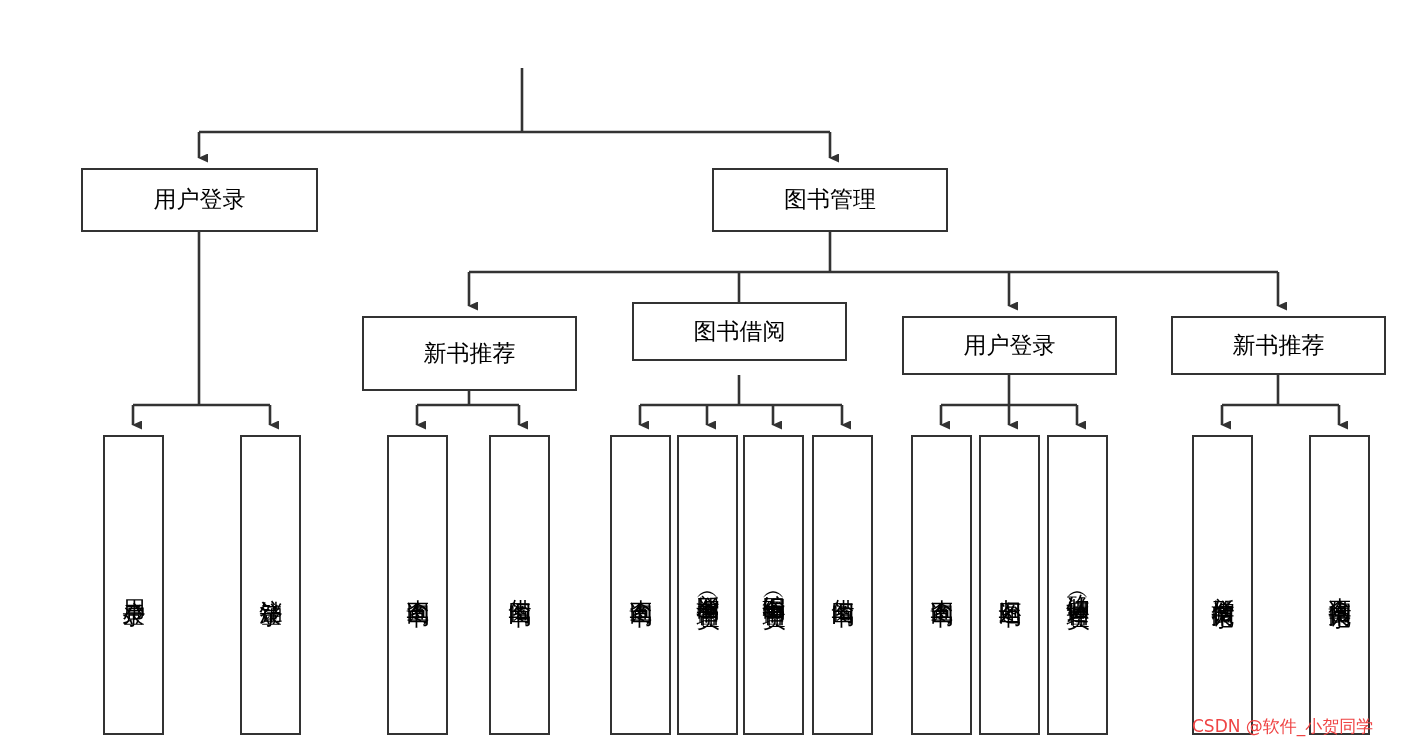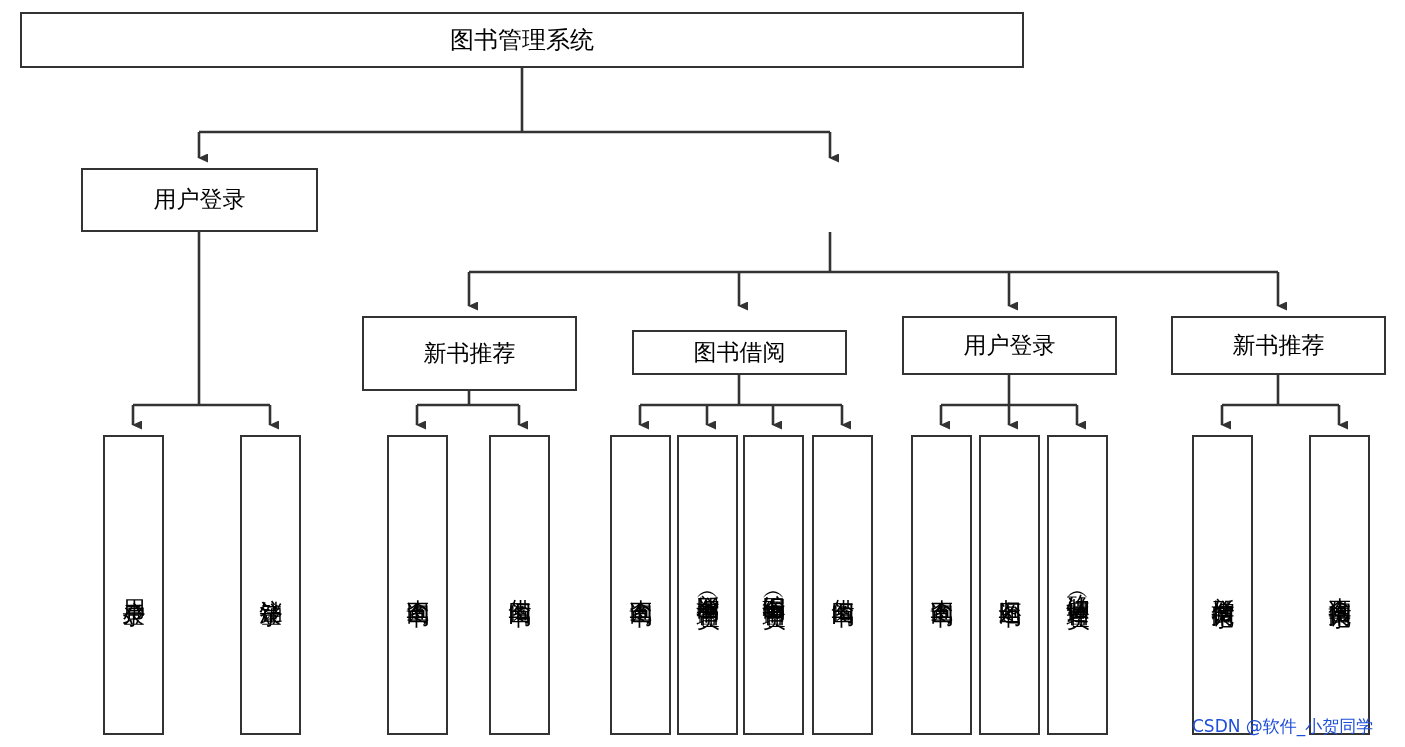--- a/index.html
+++ b/index.html
@@ -48,21 +48,21 @@
   }
   .node.vert .label {
     writing-mode: vertical-rl;
     text-orientation: upright;
     font-size: 23px;
     letter-spacing: 2px;
   }
   .node.root .label { font-size: 24px; }
   .watermark {
     position: absolute;
-    color: #1d4ed8;
+    color: #ef4444;
     font-size: 17px;
     white-space: nowrap;
     font-family: "DejaVu Sans", "Liberation Sans", sans-serif;
   }
 </style>
 </head>
 <body>
 
 <div id="canvas">
 
@@ -109,32 +109,32 @@
       <path d="M 1009,405 L 1009,425" marker-end="url(#arrow)"></path>
       <path d="M 1077,405 L 1077,425" marker-end="url(#arrow)"></path>
 
       <path d="M 1278,375 L 1278,405"></path>
       <path d="M 1222,405 L 1339,405"></path>
       <path d="M 1222,405 L 1222,425" marker-end="url(#arrow)"></path>
       <path d="M 1339,405 L 1339,425" marker-end="url(#arrow)"></path>
     </g>
   </svg>
 
-  <div class="node horiz root" style="left:20px; top:12px; width:1004px; height:56px;">
-    <span class="label">图书管理系统</span>
-  </div>
 
   <div class="node horiz" style="left:81px; top:168px; width:237px; height:64px;">
     <span class="label">用户登录</span>
+  </div>
+  <div class="node horiz" style="left:712px; top:168px; width:236px; height:64px;">
+    <span class="label">图书管理</span>
   </div>
 
   <div class="node horiz" style="left:362px; top:316px; width:215px; height:75px;">
     <span class="label">新书推荐</span>
   </div>
-  <div class="node horiz" style="left:632px; top:330px; width:215px; height:45px;">
+  <div class="node horiz" style="left:632px; top:302px; width:215px; height:59px;">
     <span class="label">图书借阅</span>
   </div>
   <div class="node horiz" style="left:902px; top:316px; width:215px; height:59px;">
     <span class="label">用户登录</span>
   </div>
   <div class="node horiz" style="left:1171px; top:316px; width:215px; height:59px;">
     <span class="label">新书推荐</span>
   </div>
 
   <div class="node vert" style="left:103px; top:435px; width:61px; height:300px;">

